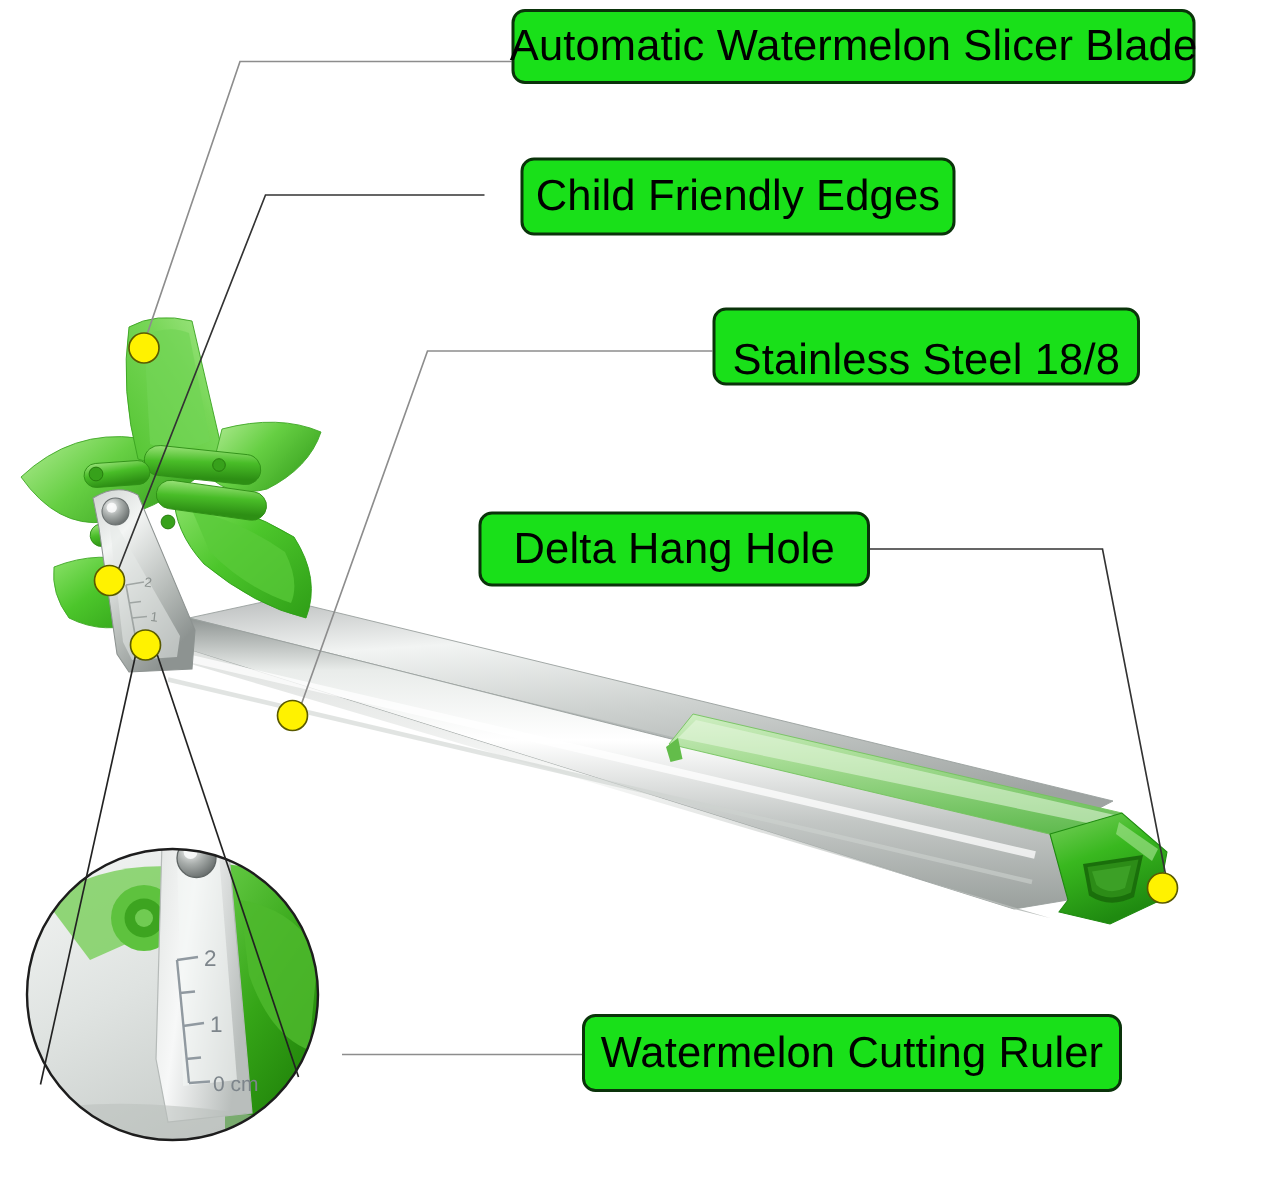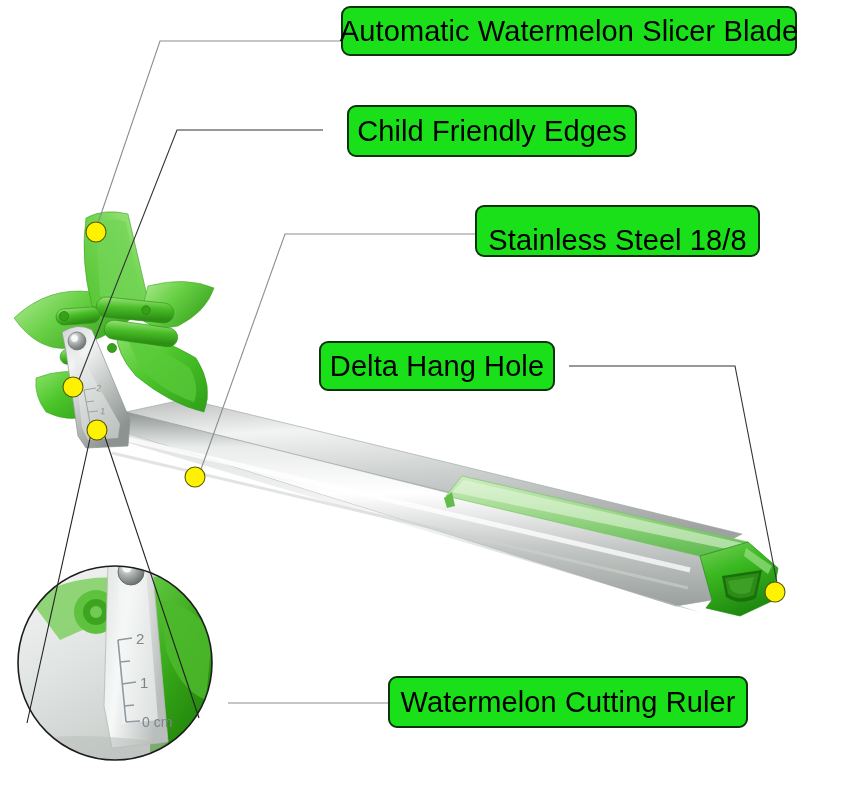--- a/index.html
+++ b/index.html
@@ -263,21 +263,21 @@
   </div>
 
   <div class="callout" style="left:323px;top:105px;width:290px;height:52px;margin-left:24px;">
     <span>Child Friendly Edges</span>
   </div>
 
   <div class="callout" style="left:475px;top:205px;width:285px;height:52px;align-items:flex-end;">
     <span>Stainless Steel 18/8</span>
   </div>
 
-  <div class="callout" style="left:319px;top:341px;width:236px;height:50px;text-align:center;">
+  <div class="callout" style="left:319px;top:341px;width:261px;height:50px;text-align:center;">
     <span>Delta Hang Hole</span>
   </div>
 
   <div class="callout" style="left:388px;top:676px;width:360px;height:52px;">
     <span>Watermelon Cutting Ruler</span>
   </div>
 
 </div>
 
 </body></html>

